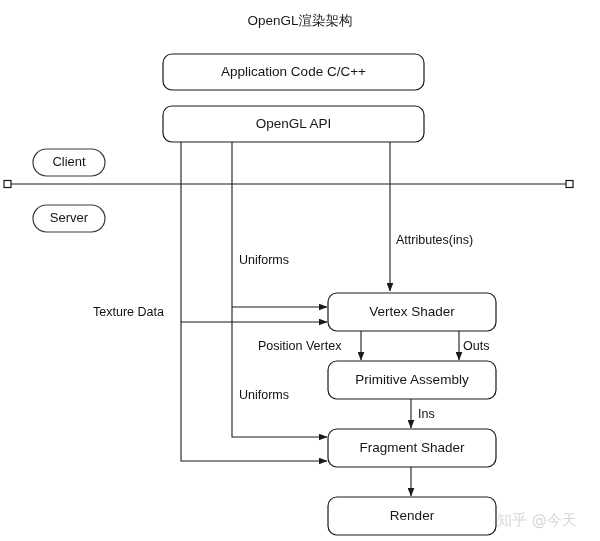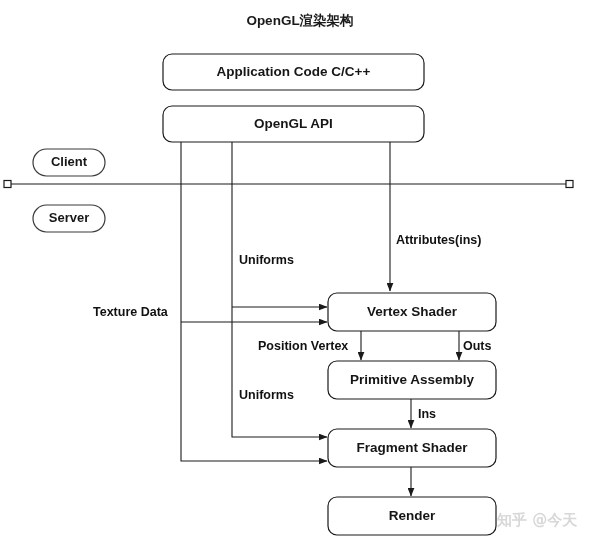--- a/index.html
+++ b/index.html
@@ -13,21 +13,20 @@
     overflow: hidden;
     font-family: "Liberation Sans", "DejaVu Sans", sans-serif;
     position: relative;
   }
   #diagram-root {
     position: absolute;
     top: 0;
     left: 0;
     width: 516px;
     height: 541px;
-    font-weight: bold;
   }
   svg { display: block; }
   .node-box {
     fill: #ffffff;
     stroke: #1a1a1a;
     stroke-width: 1.2;
   }
   .pill-box {
     fill: #ffffff;
     stroke: #3a3a3a;

